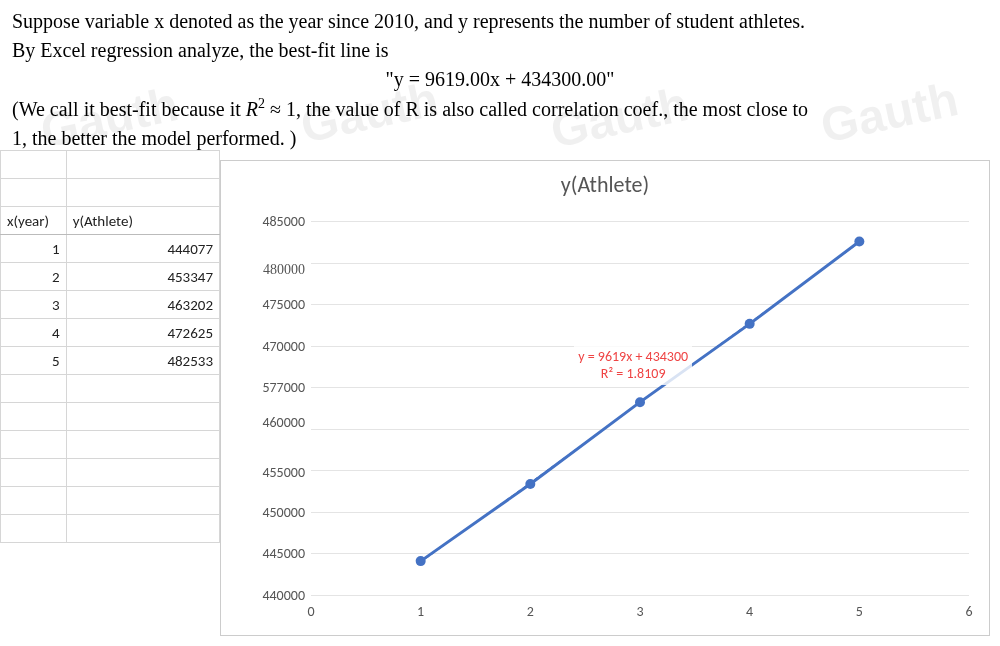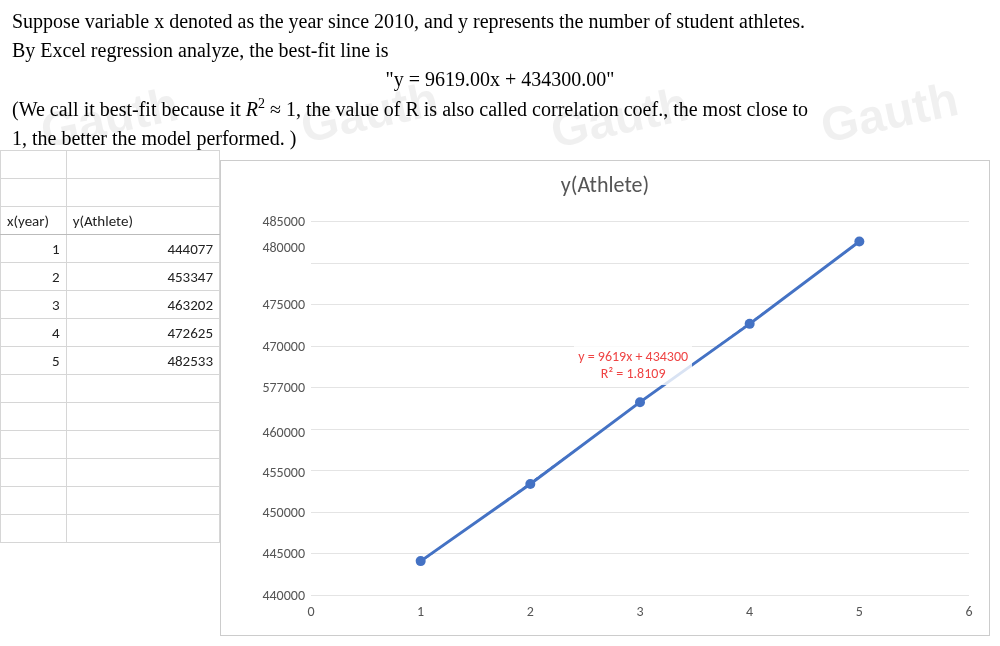--- a/index.html
+++ b/index.html
@@ -180,25 +180,25 @@
   </div>
 
   <div class="chart-wrap">
     <div class="chart-title">y(Athlete)</div>
 
     <div class="yaxis" id="yaxis">
         <div class="ytick" style="top: 374px;">440000</div>
         <div class="ytick" style="top: 332.444px;">445000</div>
         <div class="ytick" style="top: 290.889px;">450000</div>
         <div class="ytick" style="top: 251px;">455000</div>
-        <div class="ytick" style="top: 211px;">460000</div>
+        <div class="ytick" style="top: 201px;">460000</div>
         <div class="ytick" style="top: 166.222px;">577000</div>
         <div class="ytick" style="top: 124.667px;">470000</div>
         <div class="ytick" style="top: 83.1111px;">475000</div>
-        <div class="ytick" style="top: 26px;">480000</div>
+        <div class="ytick" style="top: 49px; font-family: Liberation Serif, serif;">480000</div>
         <div class="ytick" style="top: 0px;">485000</div>
       </div>
     <div class="xaxis" id="xaxis">
         <div class="xtick" style="left: 0px;">0</div>
         <div class="xtick" style="left: 109.667px;">1</div>
         <div class="xtick" style="left: 219.333px;">2</div>
         <div class="xtick" style="left: 329px;">3</div>
         <div class="xtick" style="left: 438.667px;">4</div>
         <div class="xtick" style="left: 548.333px;">5</div>
         <div class="xtick" style="left: 658px;">6</div>

